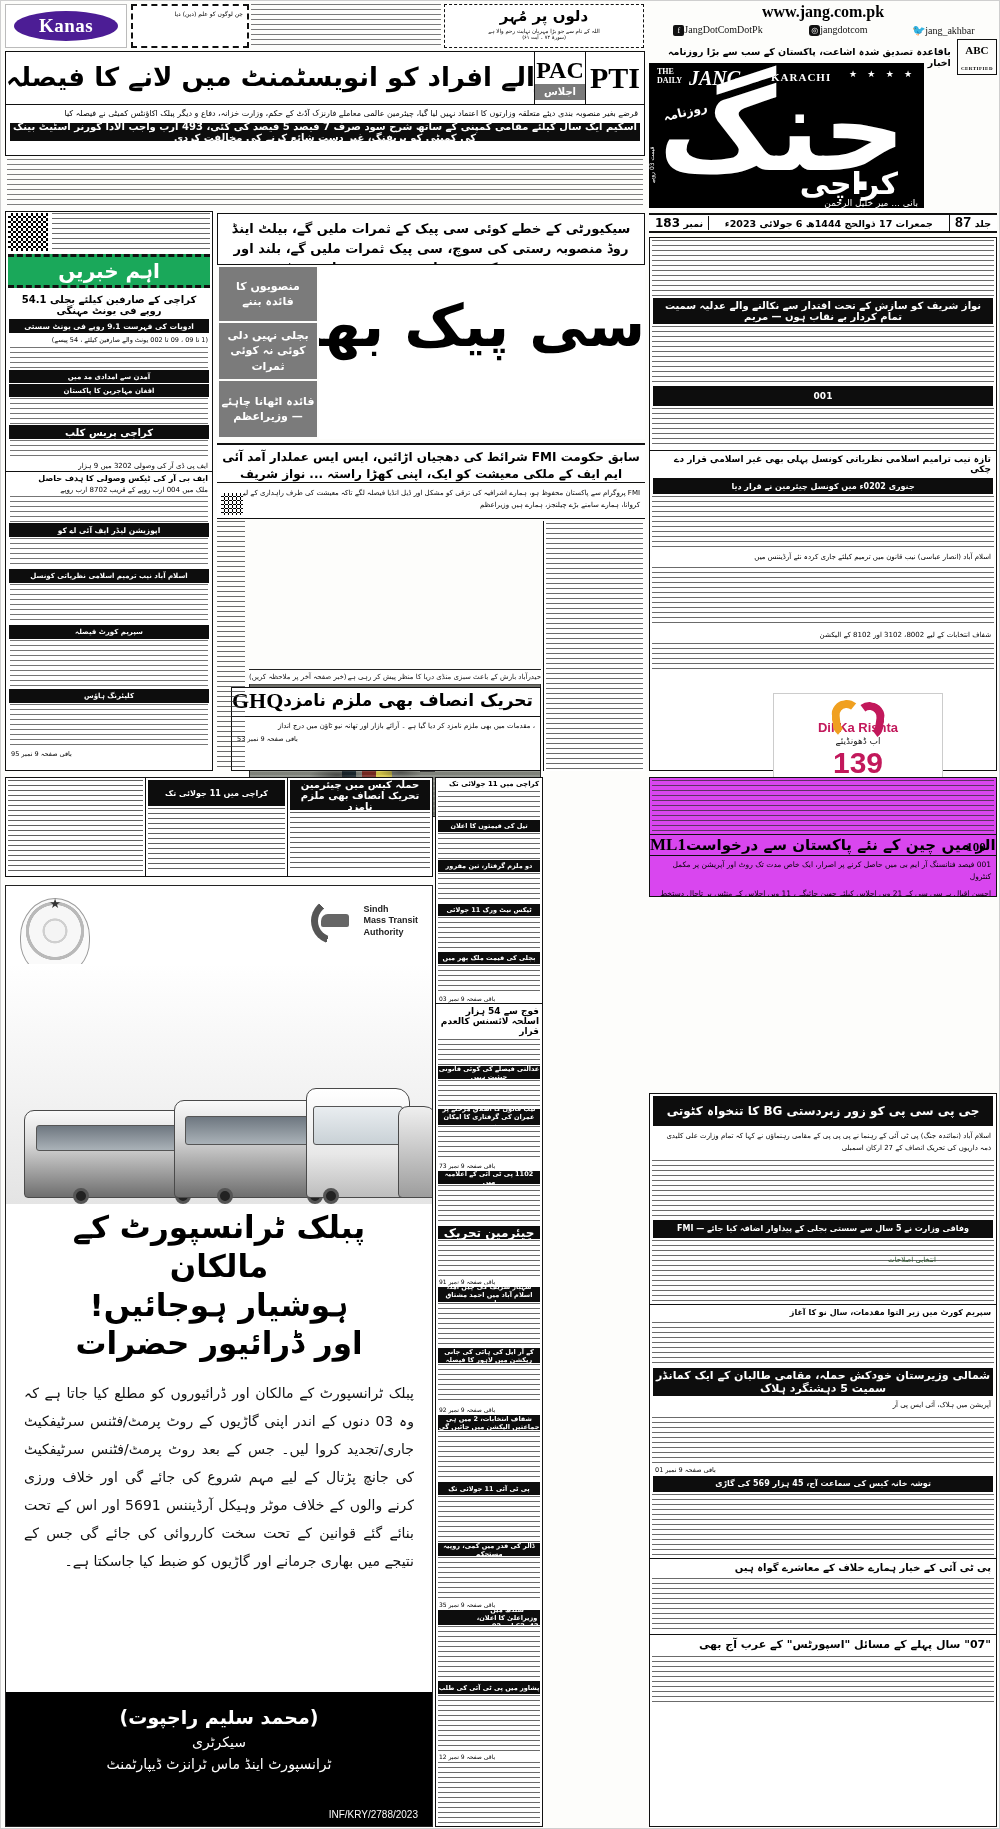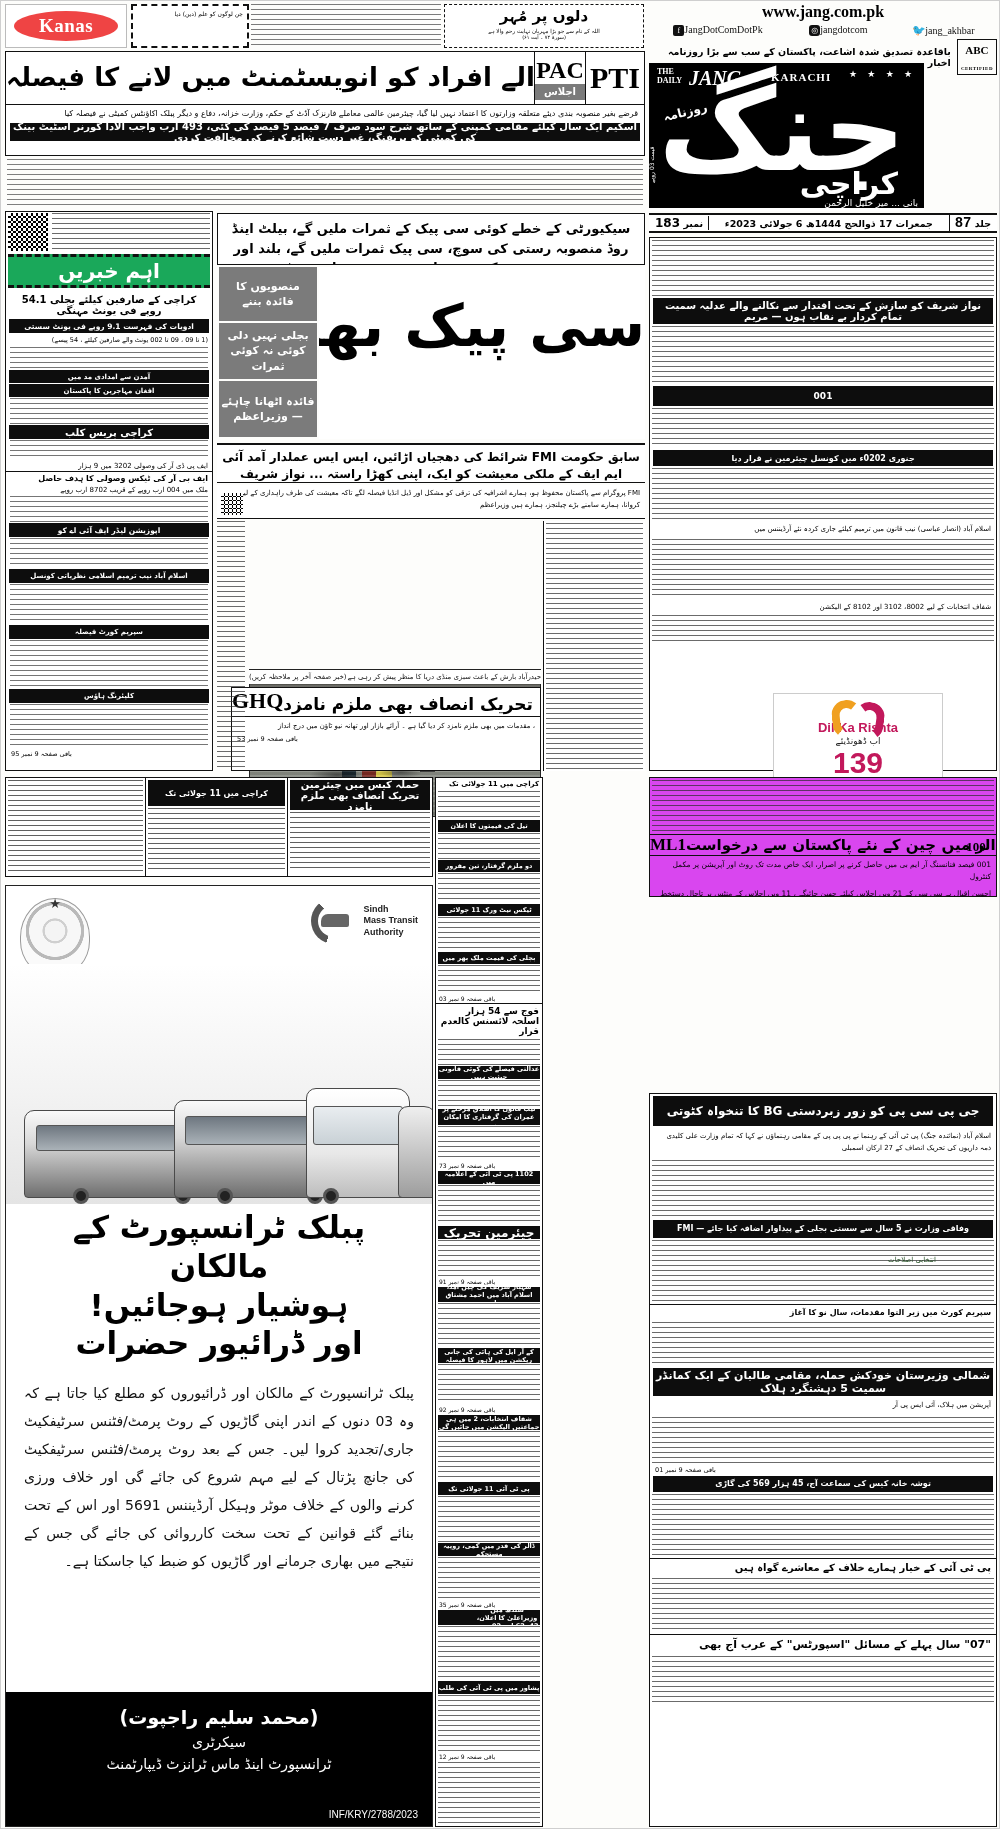--- a/index.html
+++ b/index.html
@@ -57,21 +57,21 @@
       repeating-linear-gradient(to right, #000 0 3px, #fff 3px 6px),
       repeating-linear-gradient(to bottom, #000 0 3px, #fff 3px 6px);
     background-blend-mode: difference;
     background-color: #fff;
   }
   .kanas-logo {
     background: #fff; border: 1px solid #bbb;
     display: flex; align-items: center; justify-content: center;
   }
   .kanas-ell {
-    background: #ef4444; border-radius: 50%;
+    background: #4c1d95; border-radius: 50%;
     display: flex; align-items: center; justify-content: center;
     color: #fff; font-family: "Liberation Serif", serif;
     font-weight: bold; letter-spacing: .5px;
   }
   .jang-mast {
     background: #000; position: relative; overflow: hidden;
   }
   .jang-word {
     color: #fff; font-family: "DejaVu Sans", sans-serif;
     direction: rtl; unicode-bidi: bidi-override;
@@ -389,41 +389,42 @@
     <div class="fig" style="left:216px;top:48px;width:15px;height:52px;background:#3a3a38;"></div>
     <div class="fig" style="left:214px;top:34px;width:19px;height:18px;background:#9a4a32;border-radius:6px;"></div>
     <div style="position:absolute;left:0;top:0;width:100%;height:24px;background:linear-gradient(to bottom,#3b3b38,#6a6a63);"></div>
   </div>
   <div class="abs" style="left:248px;top:669px;width:292px;height:14px;display:flex;justify-content:space-between;align-items:center;background:#fff;">
     <span class="cap">(خبر صفحہ آخر پر ملاحظہ کریں)</span>
     <span class="cap">حیدرآباد بارش کے باعث سبزی منڈی دریا کا منظر پیش کر رہی ہے</span>
   </div>
 
   <div class="abs" style="left:230px;top:686px;width:310px;height:84px;border:1px solid #111;background:#fff;overflow:hidden;">
-    <div style="display:flex;align-items:flex-end;">
+    <div style="display:flex;align-items:center;">
       <div style="width:52px;font-family:'Liberation Serif',serif;font-weight:bold;font-size:22px;text-align:center;">GHQ</div>
       <div class="hdl" style="flex:1;font-size:17px;text-align:right;padding-right:6px;">حملہ کیس میں چیئرمین تحریک انصاف بھی ملزم نامزد</div>
     </div>
     <div class="hr-thin" style="margin:2px 0;"></div>
     <div class="urdu" style="font-size:7px;padding:2px 5px;line-height:1.6;">، مقدمات میں بھی ملزم نامزد کر دیا گیا ہے ۔ آرائے بازار اور تھانہ نیو ٹاؤن میں درج انداز</div>
     <div class="urdu" style="font-size:6.5px;padding:1px 5px;text-align:left;">باقی صفحہ 9 نمبر 35</div>
   </div>
 
   <div class="abs fakeline-light" style="left:216px;top:520px;width:28px;height:250px;opacity:.7;"></div>
 
   <div class="abs" style="left:542px;top:520px;width:102px;height:250px;border-left:1px solid #111;background:#fff;overflow:hidden;">
     <div class="fakeline-light" style="height:246px;margin:2px;opacity:.7;"></div>
   </div>
 
   <div class="abs" style="left:648px;top:236px;width:348px;height:534px;border:1px solid #111;background:#fff;overflow:hidden;">
     <div class="fakeline-light" style="height:56px;margin:2px;opacity:.7;"></div>
     <div class="invbar" style="height:26px;font-size:10px;margin:1px 3px;">نواز شریف کو سازش کے تحت اقتدار سے نکالنے والے عدلیہ سمیت تمام کردار بے نقاب ہوں — مریم</div>
     <div class="fakeline-light" style="height:58px;margin:2px;opacity:.7;"></div>
     <div class="invbar" style="height:20px;font-size:9px;margin:1px 3px;">100</div>
     <div class="fakeline-light" style="height:40px;margin:2px;opacity:.7;"></div>
+    <div class="urdu" style="font-size:9px;font-weight:bold;padding:3px 5px;border-top:1px solid #111;">تازہ نیب ترامیم اسلامی نظریاتی کونسل پہلی بھی غیر اسلامی قرار دے چکی</div>
     <div class="invbar" style="height:16px;font-size:8px;margin:1px 3px;">جنوری 2020ء میں کونسل چیئرمین نے قرار دیا</div>
     <div class="fakeline-light" style="height:52px;margin:2px;opacity:.7;"></div>
     <div class="urdu" style="font-size:7px;padding:2px 5px;line-height:1.6;">اسلام آباد (انصار عباسی) نیب قانون میں ترمیم کیلئے جاری کردہ نئے آرڈیننس میں</div>
     <div class="fakeline-light" style="height:60px;margin:2px;opacity:.7;"></div>
     <div class="urdu" style="font-size:7px;padding:2px 5px;">شفاف انتخابات کے لیے 2008، 2013 اور 2018 کے الیکشن</div>
     <div class="fakeline-light" style="height:28px;margin:2px;opacity:.7;"></div>
   </div>
 
   <div class="abs dkr" style="left:772px;top:692px;width:170px;height:110px;">
     <div class="dkr-heart">

